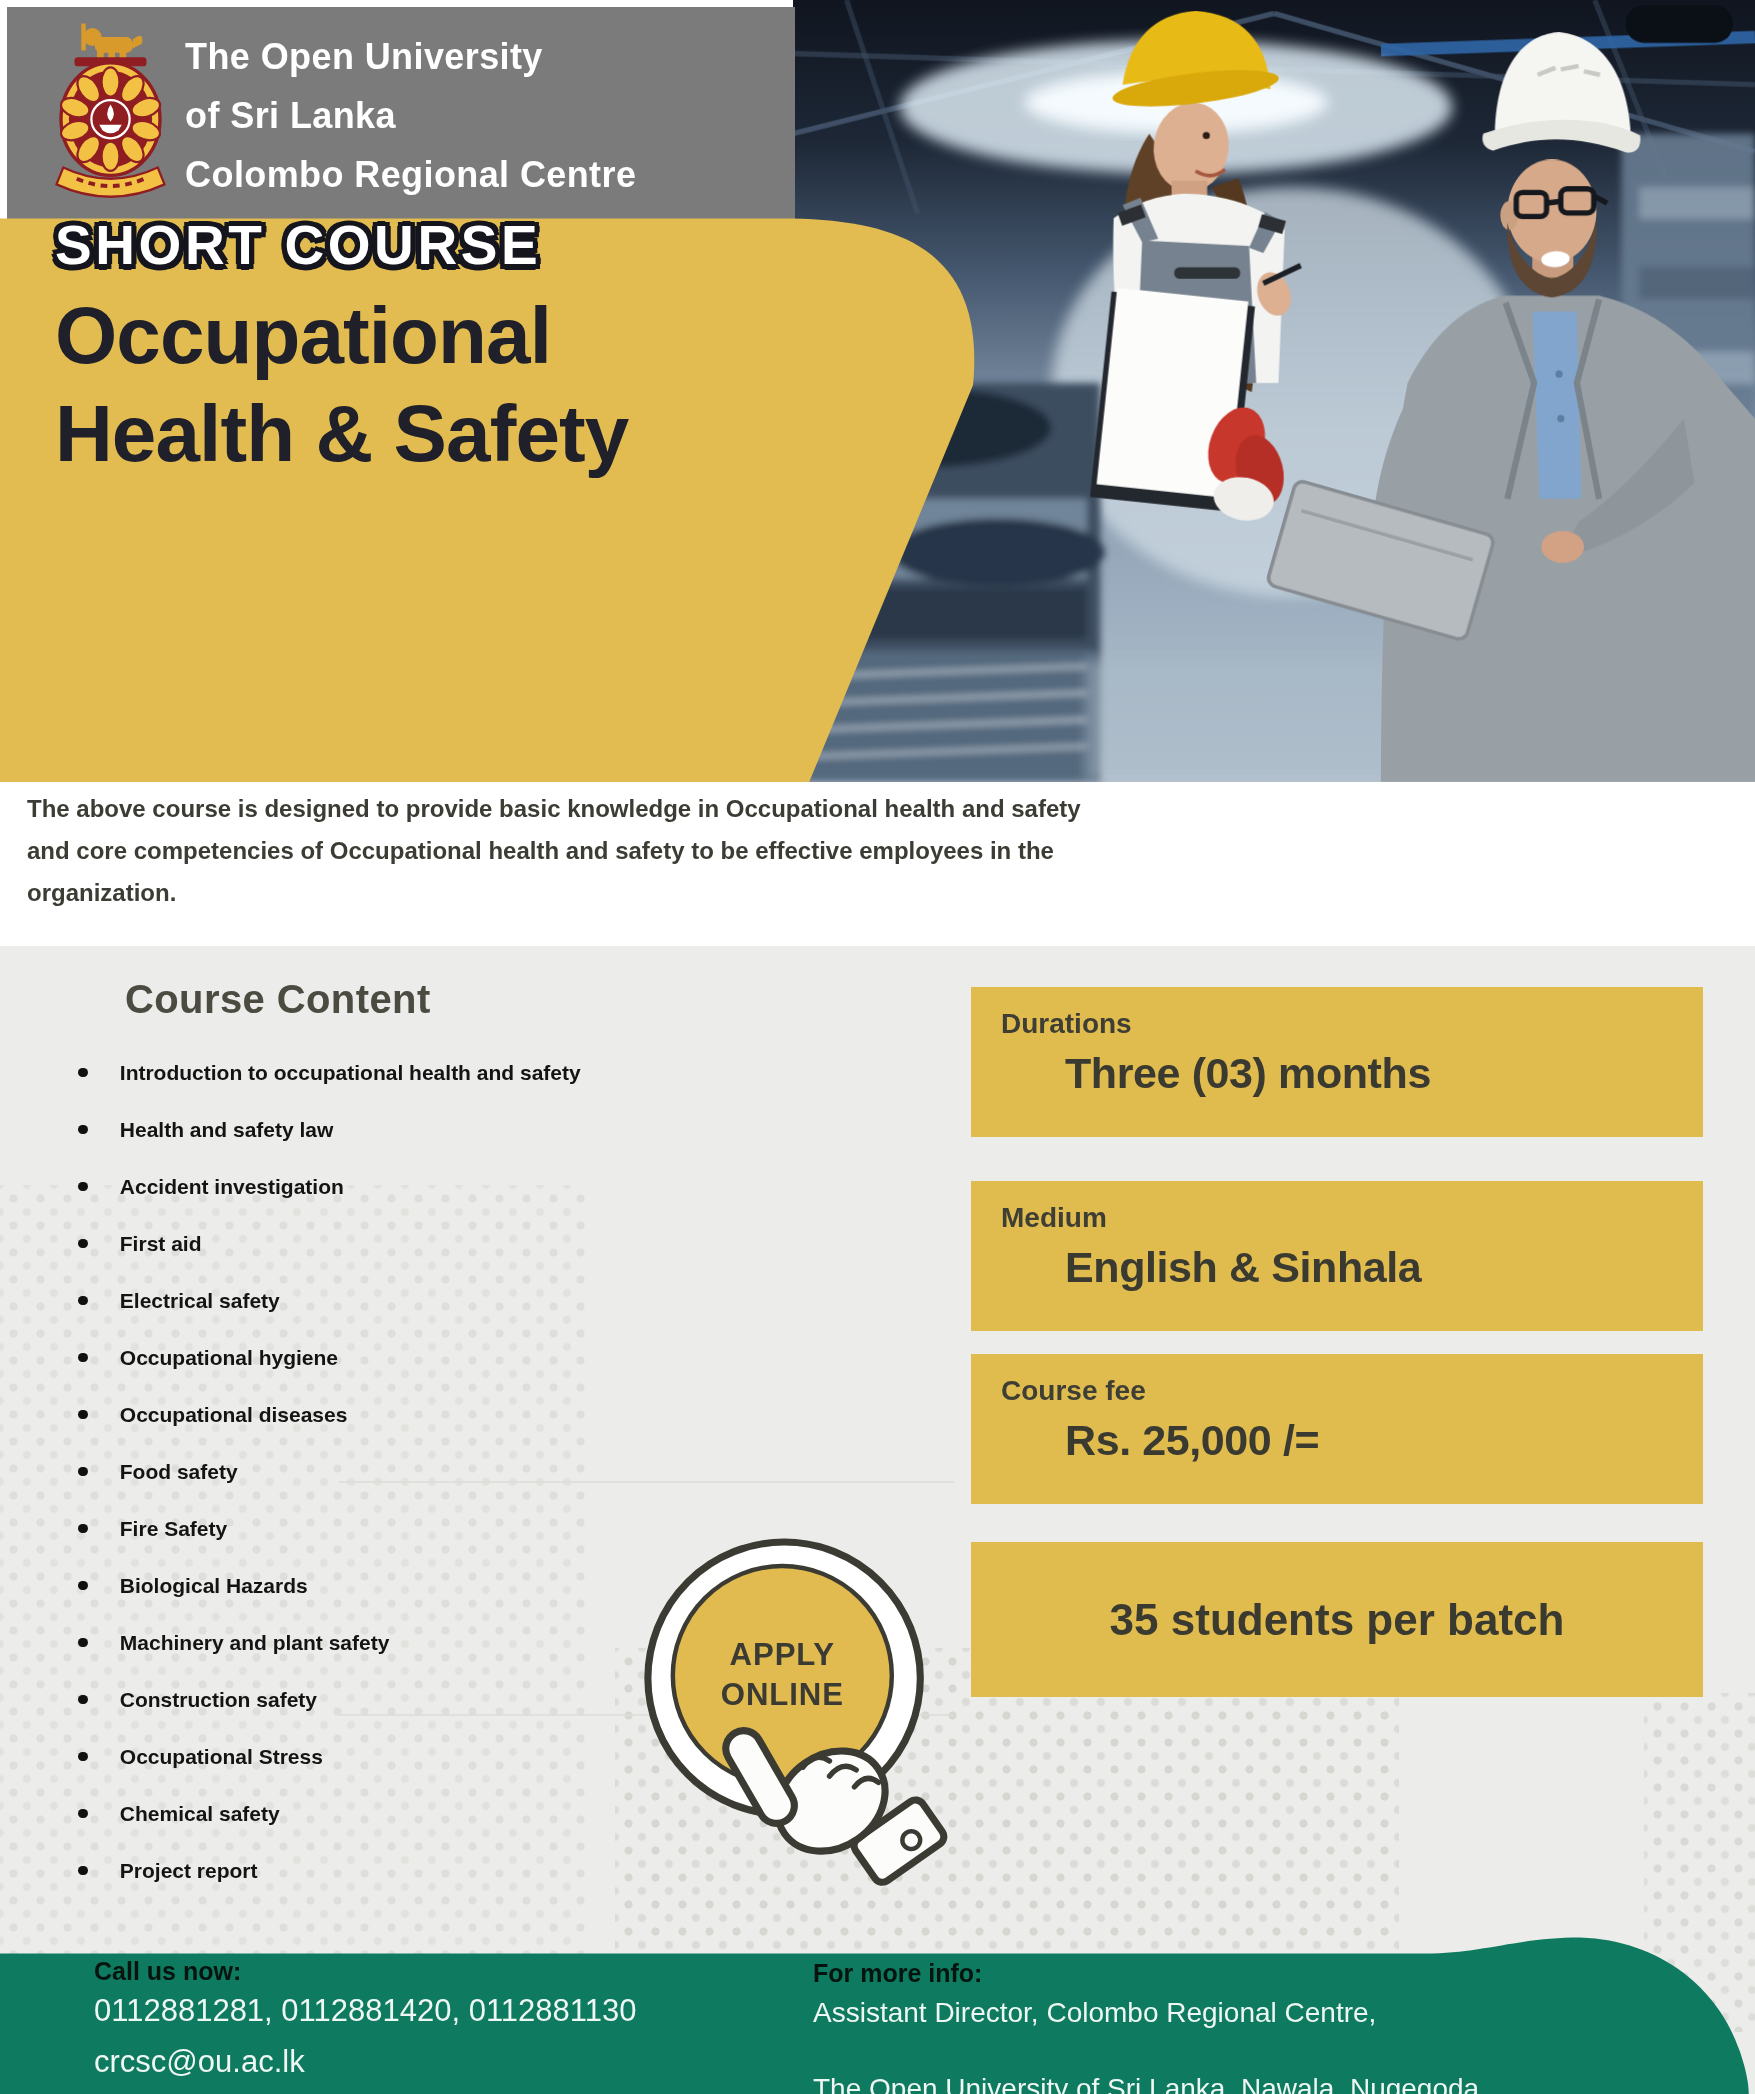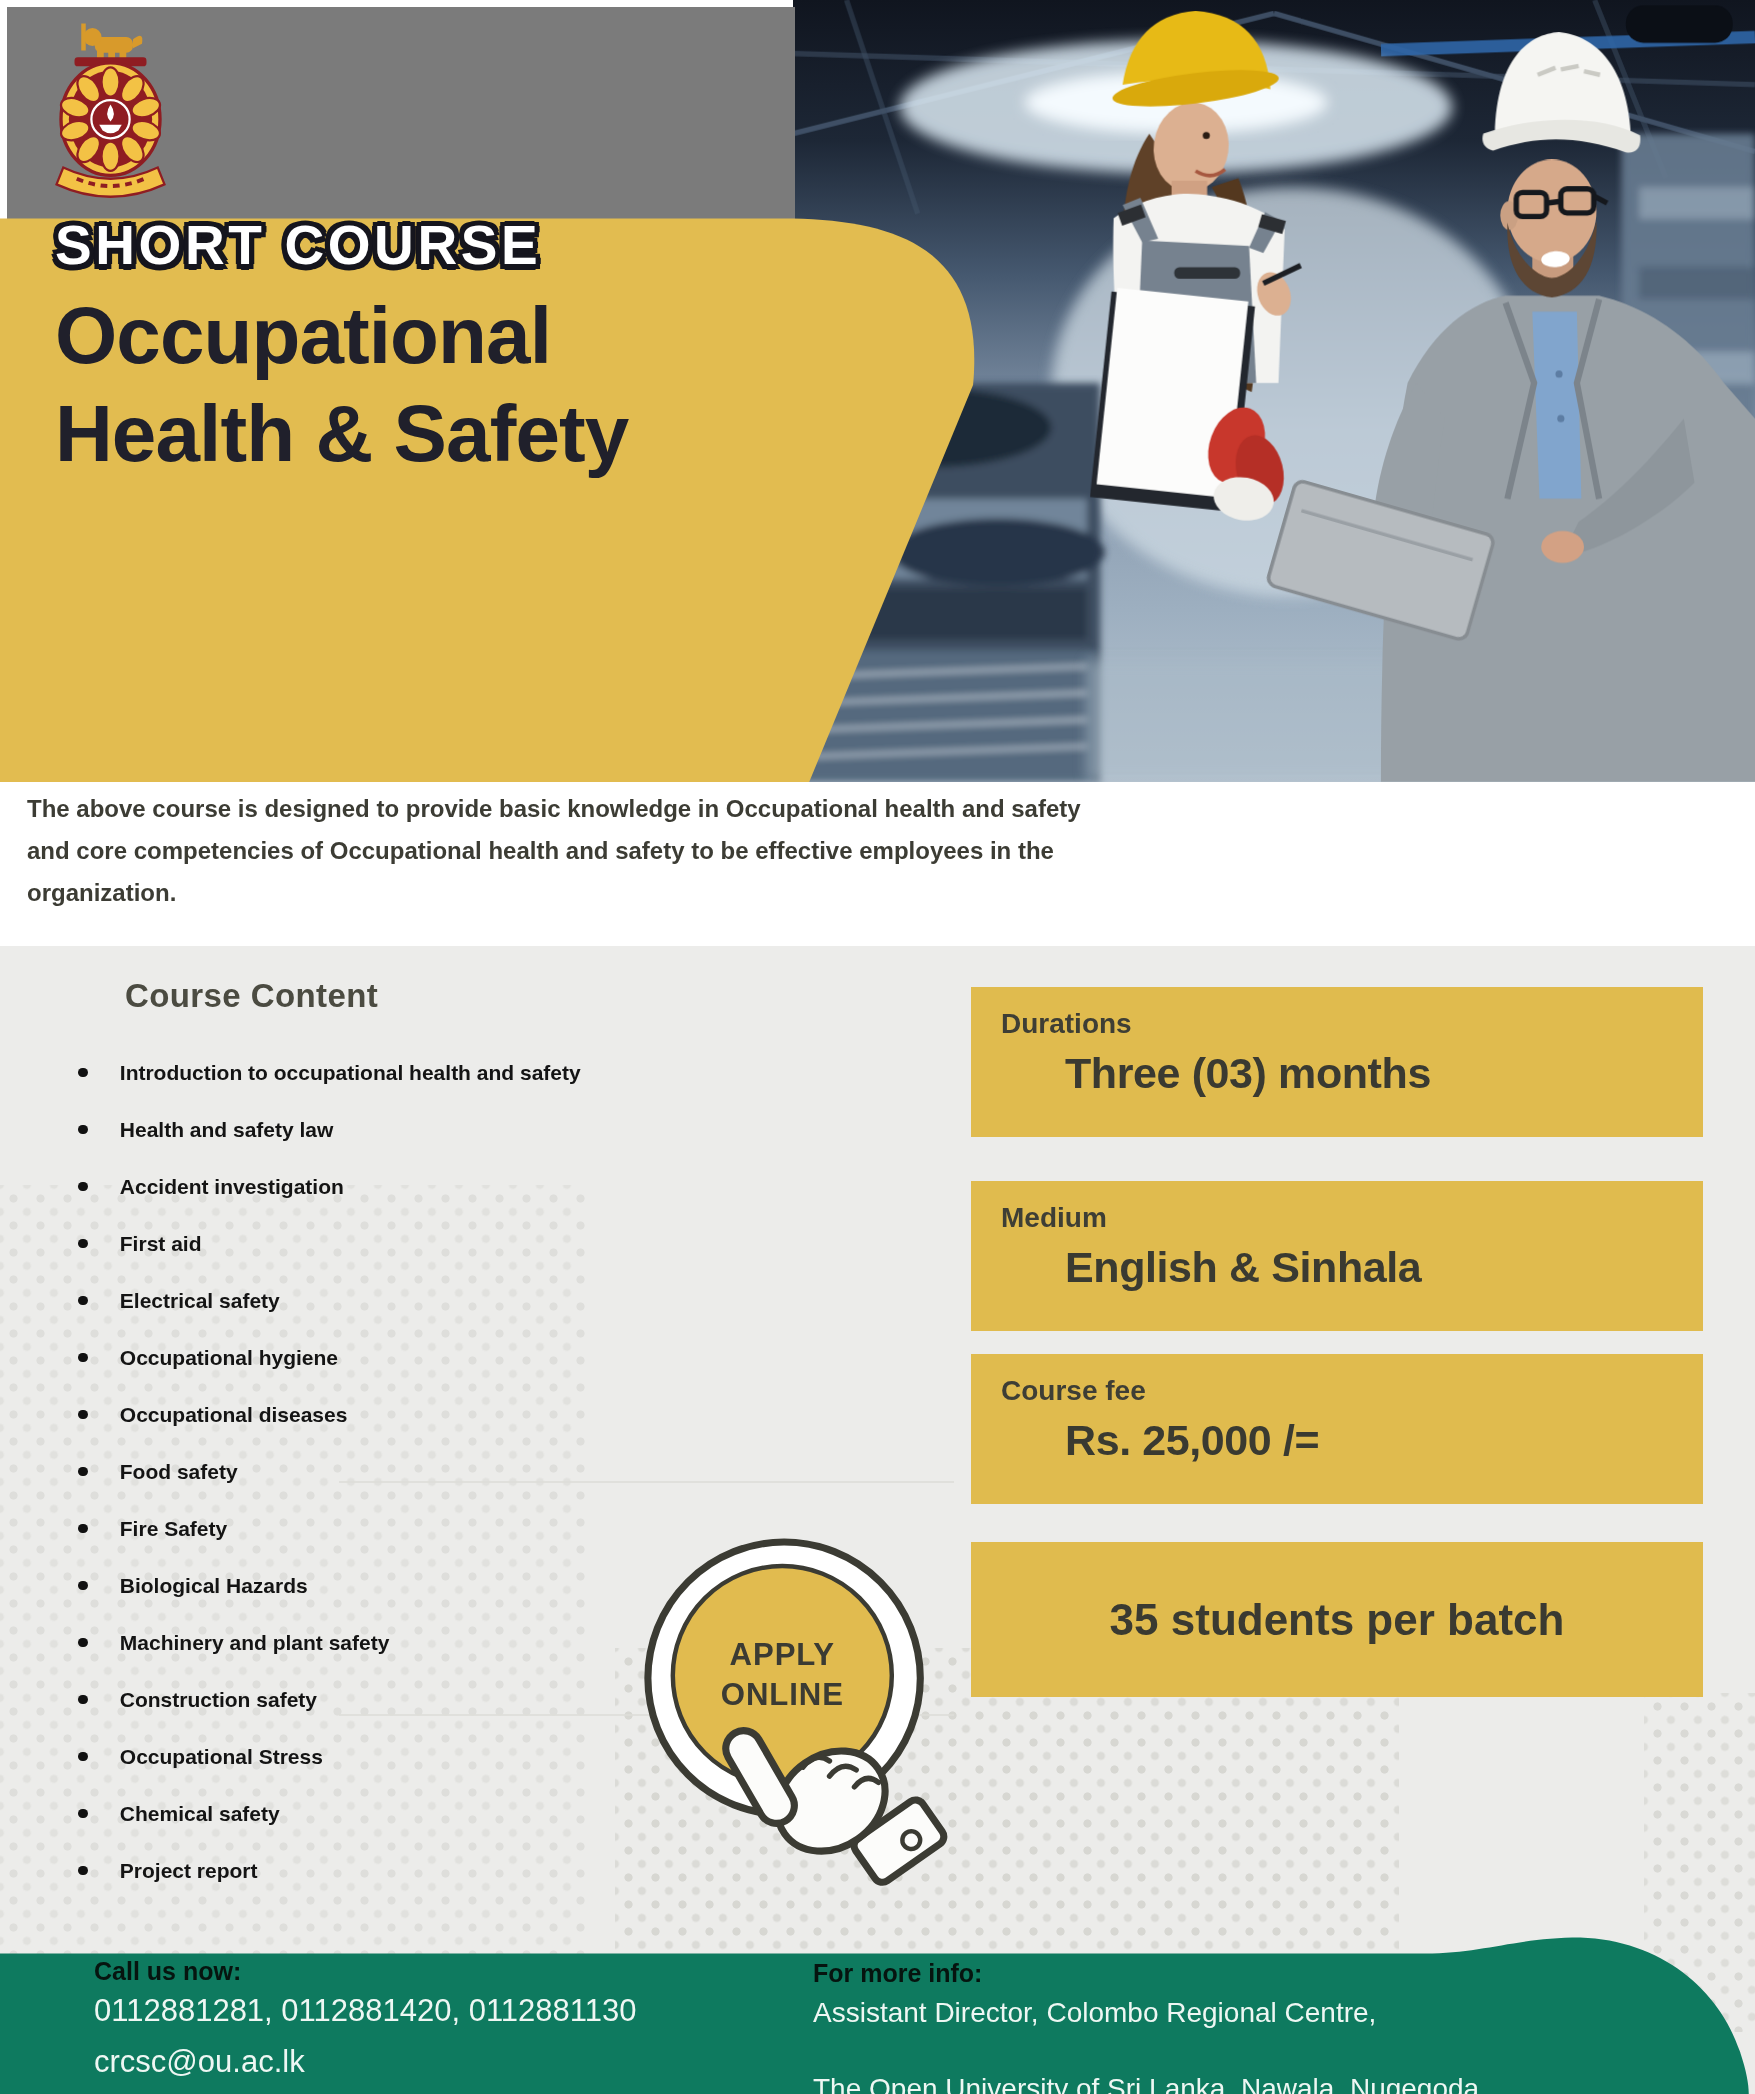--- a/index.html
+++ b/index.html
@@ -28,21 +28,21 @@
   
   .content-bg{position:absolute;left:0;top:946px;width:1755px;height:1148px;background:#ececea;}
   .dots{position:absolute;
         background-image:radial-gradient(circle,#d2d2cd 3.7px,transparent 4.5px),
                          radial-gradient(circle,#d8d8d3 3.7px,transparent 4.5px);
         background-size:27px 27px;background-position:0 0,13.4px 13.4px;}
   .dots-left{left:0;top:239px;width:588px;height:784px;opacity:.5;}
   .dots-center{left:615px;top:702px;width:784px;height:446px;opacity:.8;}
   .dots-right{left:1644px;top:747px;width:111px;height:339px;opacity:.7;}
   .faint-line{position:absolute;height:1.8px;background:#dddDd8;opacity:.8;}
-  .course-heading{position:absolute;left:125px;top:977px;font-size:33px;font-weight:bold;
+  .course-heading{position:absolute;left:125px;top:977px;font-size:40px;font-weight:bold;
                   color:#4b4b41;letter-spacing:0.4px;}
   .course-list{position:absolute;left:78px;top:1044px;width:855px;margin:0;padding:0;list-style:none;}
   .course-list li{height:57px;display:flex;align-items:center;font-size:21px;font-weight:bold;color:#141414;}
   .course-list li::before{content:"";width:9.8px;height:9.8px;border-radius:50%;background:#111;
                           margin-right:32px;flex:none;}
   
   .info-box{position:absolute;left:971px;width:732px;background:#e0bb4e;}
   .box-label{padding:21.4px 0 0 30px;font-size:28px;font-weight:bold;color:#3e3e35;}
   .box-value{padding:9px 0 0 94px;font-size:43px;font-weight:bold;color:#3a3a31;letter-spacing:-0.4px;}
   .box-durations{top:987px;height:150px;}
@@ -242,20 +242,25 @@
           </g>
       </g>
       <circle cx="60" cy="85" r="17" fill="#8f1d22" stroke="#ffffff" stroke-width="2"></circle>
       <g fill="#ffffff">
         <path d="M60,72 q6,9 0,15 q-6,-6 0,-15"></path>
         <path d="M50,90 h20 l-3,5 q-7,5 -14,0 z"></path>
       </g>
       <path d="M18,128 q42,20 84,0 l6,15 q-48,22 -96,0 z" fill="#f3c245" stroke="#8f1d22" stroke-width="2"></path>
       <path d="M30,138 q30,13 60,0" stroke="#8f1d22" stroke-width="3.5" fill="none" stroke-dasharray="6 5"></path>
     </svg>
+    <div class="header-text">
+      <div>The Open University</div>
+      <div>of Sri Lanka</div>
+      <div>Colombo Regional Centre</div>
+    </div>
   </div>
 
   <svg class="hero-shape" viewBox="0 0 1120 640" preserveAspectRatio="none">
     <path d="M0,5 L878,5 C1012,5 1106,42 1092,192 L908,638 L0,638 Z" fill="#e2bc50"></path>
   </svg>
   <div class="badge">SHORT COURSE</div>
   <div class="hero-title">
     <div>Occupational</div>
     <div>Health &amp; Safety</div>
   </div>

